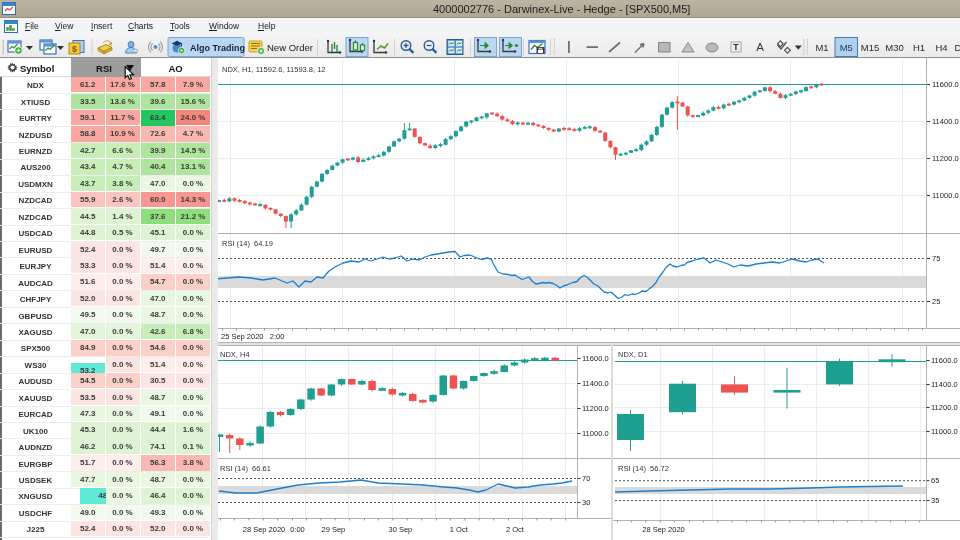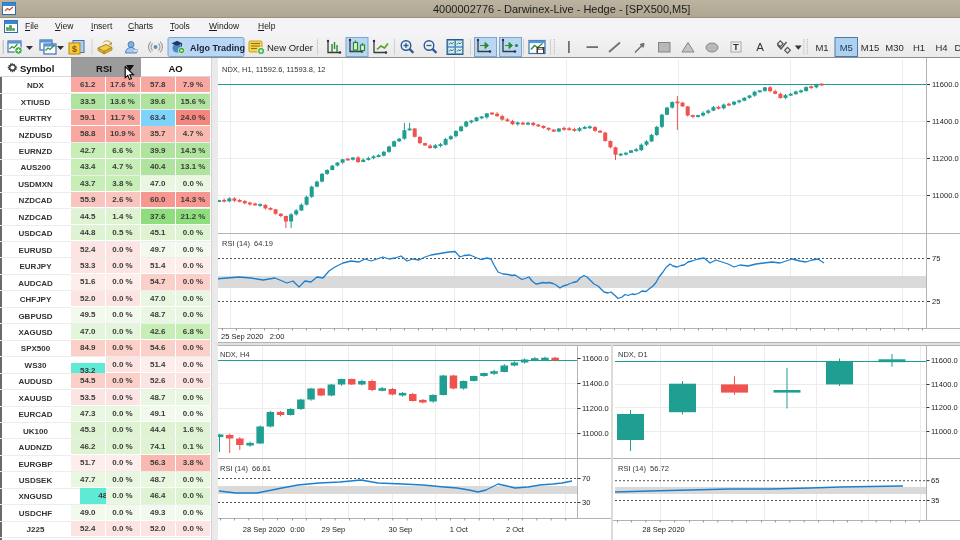--- a/index.html
+++ b/index.html
@@ -728,27 +728,27 @@
 <div class="sym" style="top:97.65px">XTIUSD</div>
 <div style="position:absolute;left:0;top:109.4px;width:211px;height:1px;background:#ededed"></div>
 <div class="cell" style="left:71px;top:93.5px;width:33.5px;height:15.4px;background:#aee49d;line-height:15.4px">33.5</div>
 <div class="cell" style="left:105.5px;top:93.5px;width:34px;height:15.4px;background:#aee49d;line-height:15.4px">13.6&nbsp;%</div>
 <div class="cell" style="left:140.5px;top:93.5px;width:34.5px;height:15.4px;background:#aee49d;line-height:15.4px">39.6</div>
 <div class="cell" style="left:176px;top:93.5px;width:34px;height:15.4px;background:#aee49d;line-height:15.4px">15.6&nbsp;%</div>
 <div class="sym" style="top:114.10000000000001px">EURTRY</div>
 <div style="position:absolute;left:0;top:125.9px;width:211px;height:1px;background:#ededed"></div>
 <div class="cell" style="left:71px;top:109.9px;width:33.5px;height:15.4px;background:#f8a8a0;line-height:15.4px">59.1</div>
 <div class="cell" style="left:105.5px;top:109.9px;width:34px;height:15.4px;background:#f8a8a0;line-height:15.4px">11.7&nbsp;%</div>
-<div class="cell" style="left:140.5px;top:109.9px;width:34.5px;height:17px;background:#7dd3fc;line-height:15.4px">63.4</div>
+<div class="cell" style="left:140.5px;top:109.9px;width:34.5px;height:17px;background:#22c55e;line-height:15.4px">63.4</div>
 <div class="cell" style="left:176px;top:109.9px;width:34px;height:15.4px;background:#f5867d;line-height:15.4px">24.0&nbsp;%</div>
 <div class="sym" style="top:130.54999999999998px">NZDUSD</div>
 <div style="position:absolute;left:0;top:142.3px;width:211px;height:1px;background:#ededed"></div>
 <div class="cell" style="left:71px;top:126.3px;width:33.5px;height:15.4px;background:#f8a8a0;line-height:15.4px">58.8</div>
 <div class="cell" style="left:105.5px;top:126.3px;width:34px;height:15.4px;background:#f8a8a0;line-height:15.4px">10.9&nbsp;%</div>
-<div class="cell" style="left:140.5px;top:126.3px;width:34.5px;height:15.4px;background:#f9b8b0;line-height:15.4px">35.7</div>
+<div class="cell" style="left:140.5px;top:126.3px;width:34.5px;height:15.4px;background:#f9b8b0;line-height:15.4px">72.6</div>
 <div class="cell" style="left:176px;top:126.3px;width:34px;height:15.4px;background:#f9b8b0;line-height:15.4px">4.7&nbsp;%</div>
 <div class="sym" style="top:147.0px">EURNZD</div>
 <div style="position:absolute;left:0;top:158.8px;width:211px;height:1px;background:#ededed"></div>
 <div class="cell" style="left:71px;top:142.8px;width:33.5px;height:15.4px;background:#c8eeb8;line-height:15.4px">42.7</div>
 <div class="cell" style="left:105.5px;top:142.8px;width:34px;height:15.4px;background:#c8eeb8;line-height:15.4px">6.6&nbsp;%</div>
 <div class="cell" style="left:140.5px;top:142.8px;width:34.5px;height:15.4px;background:#aee49d;line-height:15.4px">39.9</div>
 <div class="cell" style="left:176px;top:142.8px;width:34px;height:15.4px;background:#aee49d;line-height:15.4px">14.5&nbsp;%</div>
 <div class="sym" style="top:163.45px">AUS200</div>
 <div style="position:absolute;left:0;top:175.2px;width:211px;height:1px;background:#ededed"></div>
 <div class="cell" style="left:71px;top:159.2px;width:33.5px;height:15.4px;background:#c8eeb8;line-height:15.4px">43.4</div>
@@ -824,21 +824,21 @@
 <div class="sym" style="top:360.84999999999997px">WS30</div>
 <div style="position:absolute;left:0;top:372.6px;width:211px;height:1px;background:#ededed"></div>
 <div class="cell" style="left:71px;top:363px;width:33.5px;height:25px;background:#5eead4;line-height:15.4px">53.2</div>
 <div class="cell" style="left:105.5px;top:356.6px;width:34px;height:15.4px;background:#fce4e2;line-height:15.4px">0.0&nbsp;%</div>
 <div class="cell" style="left:140.5px;top:356.6px;width:34.5px;height:15.4px;background:#fdeeec;line-height:15.4px">51.4</div>
 <div class="cell" style="left:176px;top:356.6px;width:34px;height:15.4px;background:#fdeeec;line-height:15.4px">0.0&nbsp;%</div>
 <div class="sym" style="top:377.29999999999995px">AUDUSD</div>
 <div style="position:absolute;left:0;top:389.0px;width:211px;height:1px;background:#ededed"></div>
 <div class="cell" style="left:71px;top:373.1px;width:33.5px;height:15.4px;background:#fbd0c9;line-height:15.4px">54.5</div>
 <div class="cell" style="left:105.5px;top:373.1px;width:34px;height:15.4px;background:#fbd0c9;line-height:15.4px">0.0&nbsp;%</div>
-<div class="cell" style="left:140.5px;top:373.1px;width:34.5px;height:15.4px;background:#fce4e2;line-height:15.4px">52.6</div>
+<div class="cell" style="left:140.5px;top:373.1px;width:34.5px;height:15.4px;background:#fce4e2;line-height:15.4px">30.5</div>
 <div class="cell" style="left:176px;top:373.1px;width:34px;height:15.4px;background:#fce4e2;line-height:15.4px">0.0&nbsp;%</div>
 <div class="sym" style="top:393.75px">XAUUSD</div>
 <div style="position:absolute;left:0;top:405.5px;width:211px;height:1px;background:#ededed"></div>
 <div class="cell" style="left:71px;top:389.6px;width:33.5px;height:15.4px;background:#fce4e2;line-height:15.4px">53.5</div>
 <div class="cell" style="left:105.5px;top:389.6px;width:34px;height:15.4px;background:#fce4e2;line-height:15.4px">0.0&nbsp;%</div>
 <div class="cell" style="left:140.5px;top:389.6px;width:34.5px;height:15.4px;background:#e9f7e1;line-height:15.4px">48.7</div>
 <div class="cell" style="left:176px;top:389.6px;width:34px;height:15.4px;background:#e9f7e1;line-height:15.4px">0.0&nbsp;%</div>
 <div class="sym" style="top:410.2px">EURCAD</div>
 <div style="position:absolute;left:0;top:421.9px;width:211px;height:1px;background:#ededed"></div>
 <div class="cell" style="left:71px;top:406.0px;width:33.5px;height:15.4px;background:#e9f7e1;line-height:15.4px">47.3</div>

